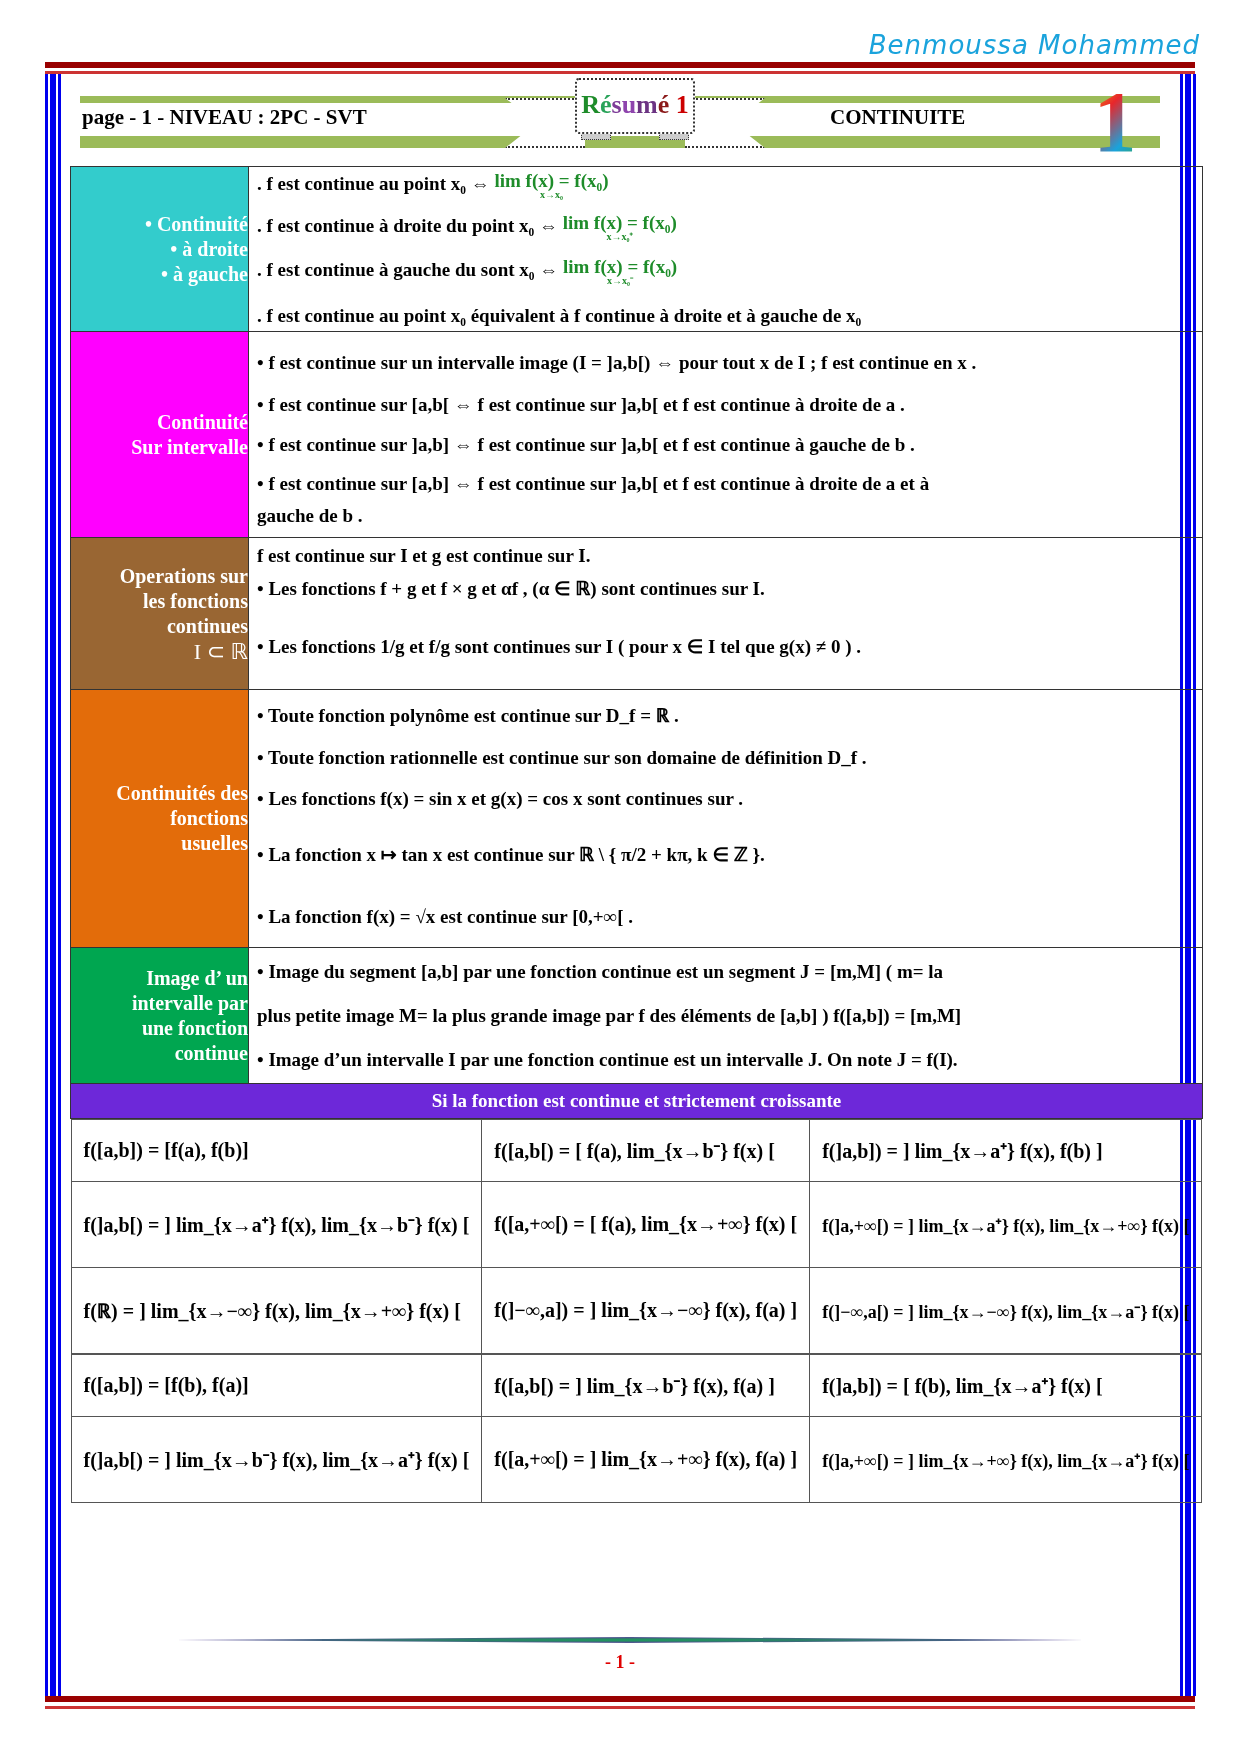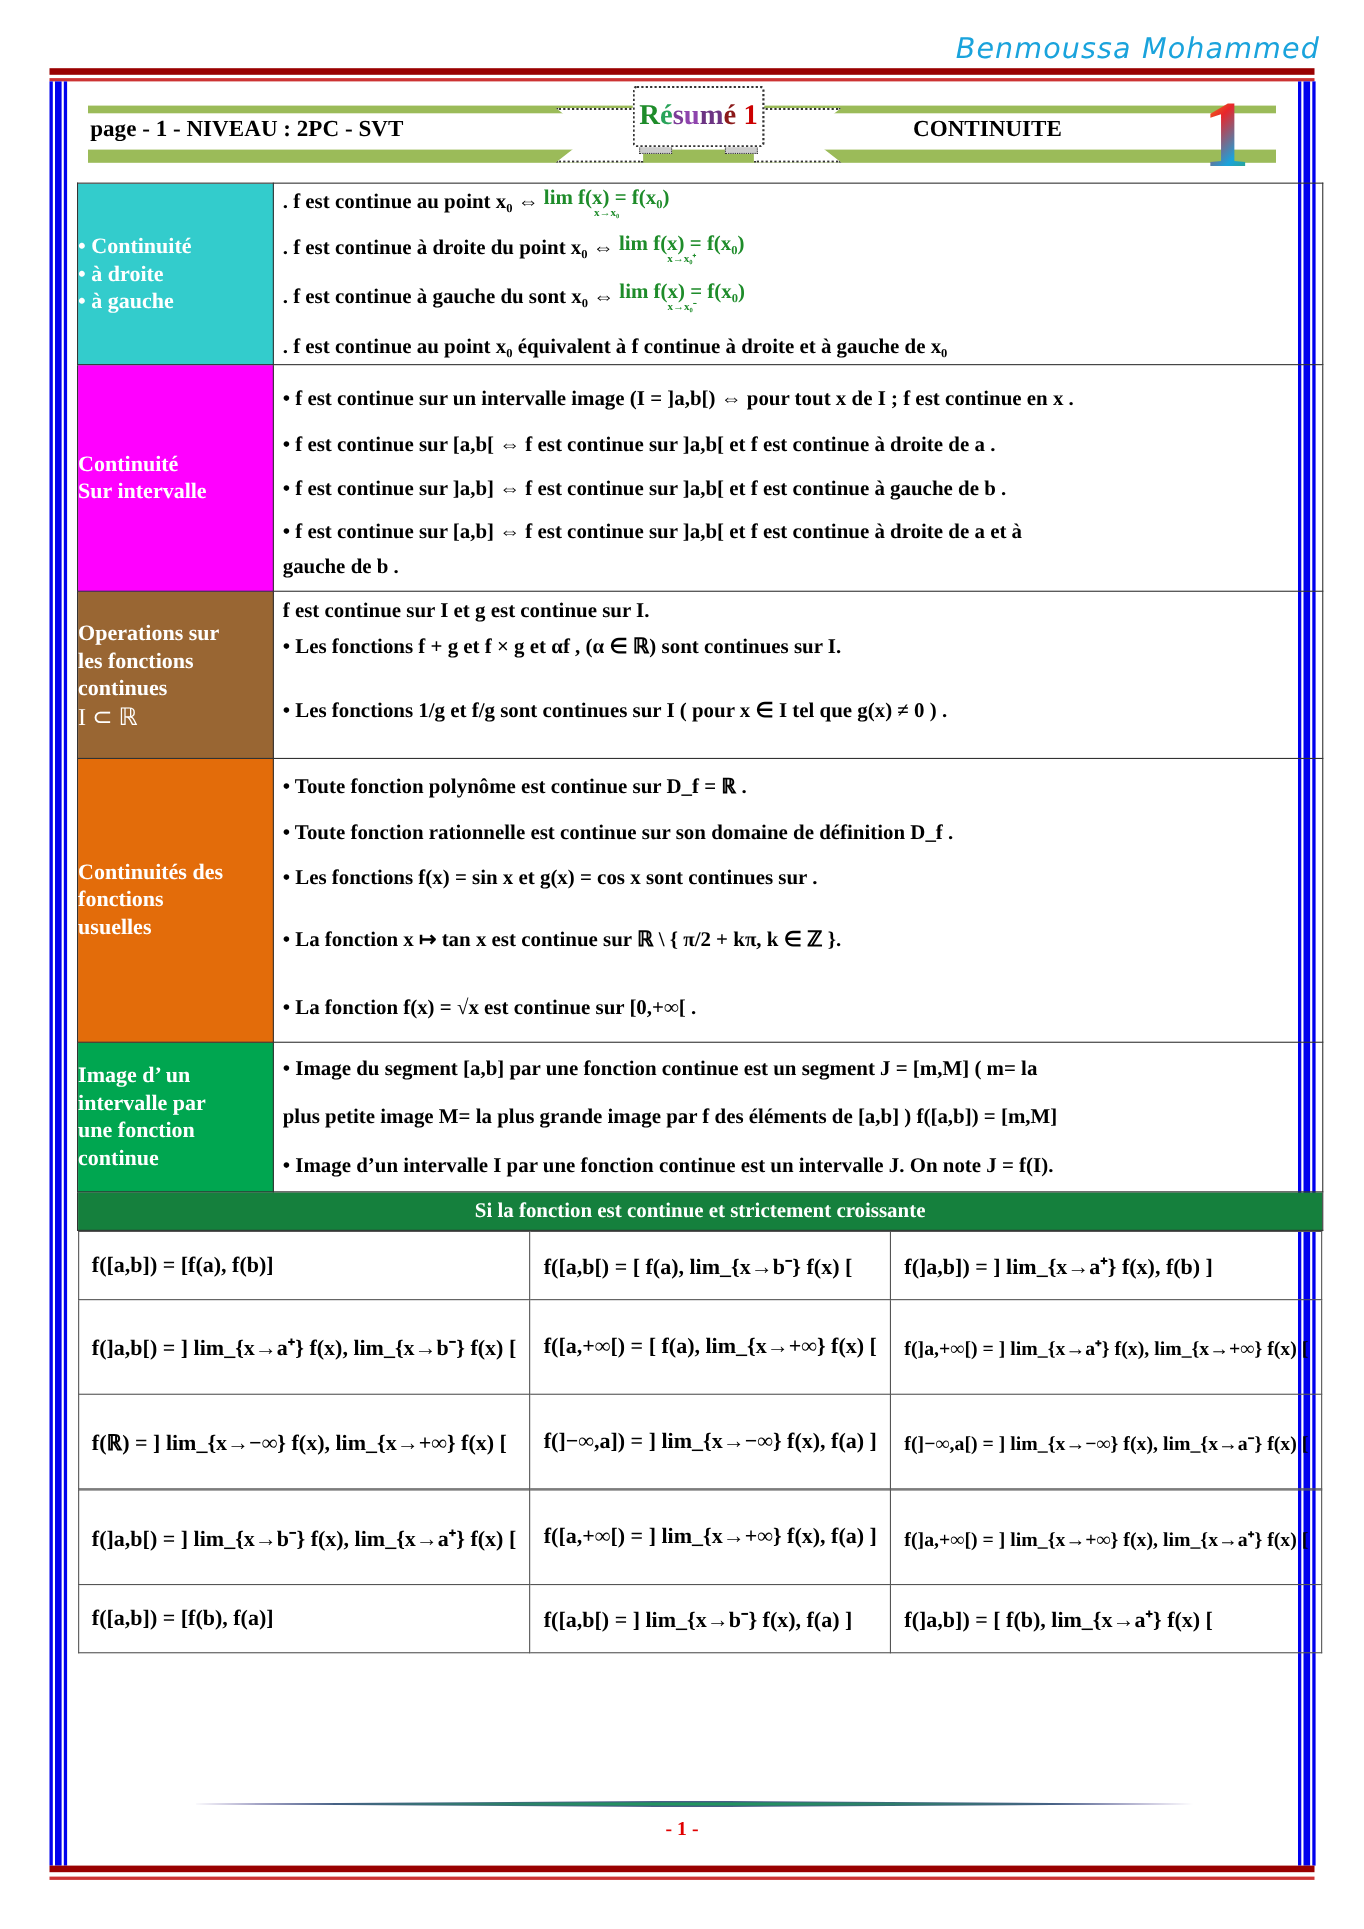--- a/index.html
+++ b/index.html
@@ -35,35 +35,35 @@
   .ribbon .box .t { font-size: 26px; font-weight: bold; line-height: 50px; }
   .ribbon .tab { position: absolute; top: 52px; width: 30px; height: 10px; background: #ccc; border: 1px dotted #333; }
   .ribbon .tab.l { left: 76px; }
   .ribbon .tab.r { left: 154px; }
 
   .badge1 { position: absolute; left: 1085px; top: 82px; width: 60px; height: 80px; font-size: 86px; font-weight: bold; line-height: 80px; text-align: center;
     background: linear-gradient(135deg, #f9c200 0%, #e8262b 35%, #1aa3dc 70%, #3ca63c 100%); -webkit-background-clip: text; background-clip: text; color: transparent; }
 
   table.main { position: absolute; left: 70px; top: 166px; width: 1100px; border-collapse: collapse; }
   table.main td { border: 1.5px solid #333; vertical-align: middle; }
-  td.lbl { width: 178px; text-align: left; color: #fff; font-weight: bold; font-size: 20px; line-height: 25px; }
+  td.lbl { width: 178px; text-align: right; color: #fff; font-weight: bold; font-size: 20px; line-height: 25px; }
   td.cnt { padding: 0 8px; font-weight: bold; font-size: 19px; }
   .ln { display: block; white-space: nowrap; }
   .green { color: #1e8c2a; }
   .lim { display: inline-block; text-align: center; line-height: 1; vertical-align: middle; }
   .lim .top { display: block; font-size: 19px; }
   .lim .sub { display: block; font-size: 10px; }
 
   .row-cyan td.lbl { background: #33cccc; }
   .row-mag td.lbl { background: #ff00ff; }
   .row-brown td.lbl { background: #996633; }
   .row-orange td.lbl { background: #e36c0a; }
   .row-green td.lbl { background: #00a650; }
 
-  td.sechead { background: #15803d; color: #fff; text-align: center; font-weight: bold; font-size: 19px; height: 35px; }
+  td.sechead { background: #6d28d9; color: #fff; text-align: center; font-weight: bold; font-size: 19px; height: 35px; }
 
   table.grid { border-collapse: collapse; width: 100%; }
   table.grid td { border: 1.5px solid #555; font-weight: bold; font-size: 20px; padding: 0 12px; white-space: nowrap; vertical-align: middle; }
 
   .footer-line { position: absolute; left: 175px; width: 910px; top: 1637px; height: 6px;
     background: radial-gradient(ellipse at center, #1aa35a 0%, #2d7d6a 30%, #5c4a9c 70%, rgba(150,100,200,0.2) 100%); clip-path: polygon(0 50%, 50% 0, 100% 50%, 50% 100%); }
   .page-num { position: absolute; left: 0; right: 0; top: 1652px; text-align: center; font-size: 18px; color: #e00000; font-weight: bold; }
 </style>
 </head>
 <body>
@@ -193,30 +193,30 @@
           <td style="font-size:18px">f(]−∞,a[) = ] lim_{x→−∞} f(x), lim_{x→a⁻} f(x) [</td>
         </tr>
       </tbody>
           </table>
     </td>
   </tr>
   <tr>
     <td colspan="2" style="padding:0;border:none">
       <table class="grid">
         <tbody>
-              <tr style="height:86px">
+              <tr style="height:62px">
+          <td style="width:400px">f([a,b]) = [f(b), f(a)]</td>
+          <td style="width:335px">f([a,b[) = ] lim_{x→b⁻} f(x), f(a) ]</td>
+          <td>f(]a,b]) = [ f(b), lim_{x→a⁺} f(x) [</td>
+        </tr>
+        <tr style="height:86px">
           <td>f(]a,b[) = ] lim_{x→b⁻} f(x), lim_{x→a⁺} f(x) [</td>
           <td>f([a,+∞[) = ] lim_{x→+∞} f(x), f(a) ]</td>
           <td style="font-size:18px">f(]a,+∞[) = ] lim_{x→+∞} f(x), lim_{x→a⁺} f(x) [</td>
         </tr>
-        <tr style="height:62px">
-          <td style="width:400px">f([a,b]) = [f(b), f(a)]</td>
-          <td style="width:335px">f([a,b[) = ] lim_{x→b⁻} f(x), f(a) ]</td>
-          <td>f(]a,b]) = [ f(b), lim_{x→a⁺} f(x) [</td>
-        </tr>
       </tbody>
           </table>
     </td>
   </tr>
 </tbody>
   </table>
 
 <div class="footer-line"></div>
 <div class="page-num">- 1 -</div>
 

